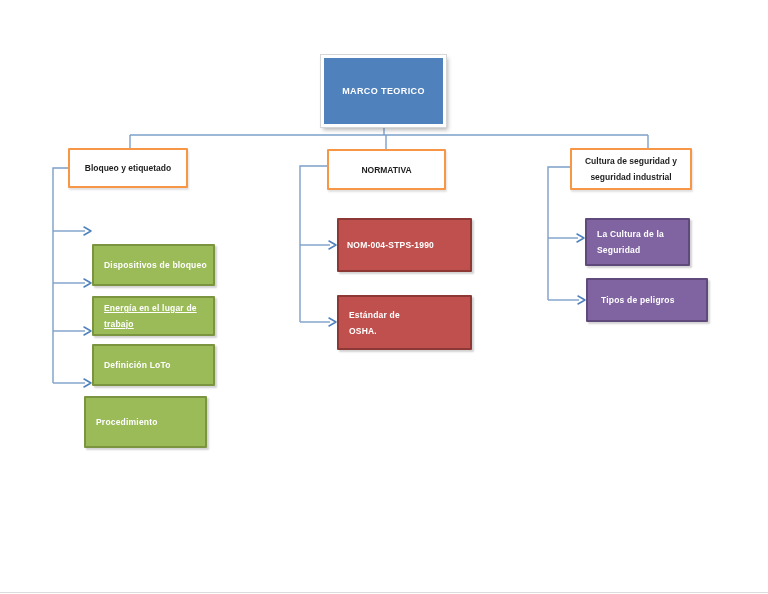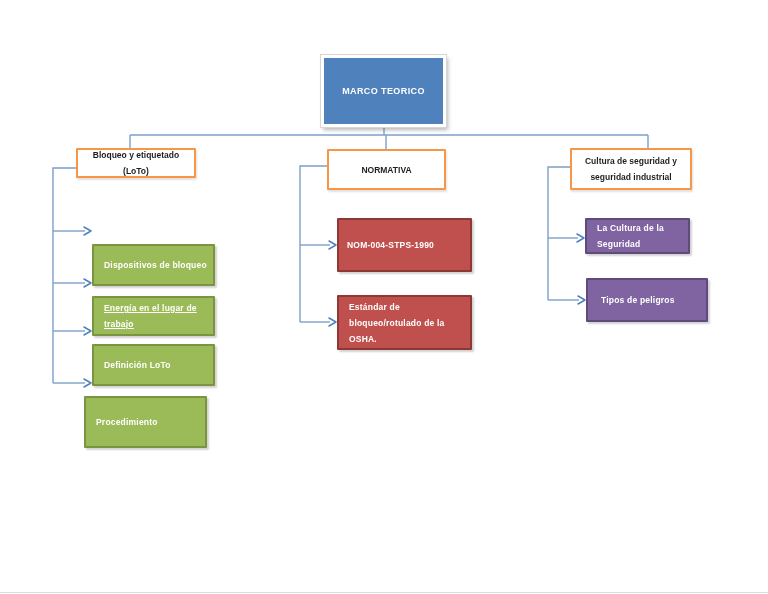--- a/index.html
+++ b/index.html
@@ -20,21 +20,21 @@
   }
 
   
   .hdr{
     background:#fff;
     border:2px solid var(--header_border);
     border-radius:1px;
     box-shadow:1px 2px 2px rgba(0,0,0,.12);
     color:#1f1f1f;font-size:8.5px;font-weight:bold;text-align:center;line-height:16px;
   }
-  .hdr-loto{left:76px;top:148px;width:120px;height:30px;}
+  .hdr-loto{left:68px;top:148px;width:120px;height:40px;}
   .hdr-normativa{left:327px;top:149px;width:119px;height:41px;justify-content:flex-start;padding-top:11px;}
   .hdr-cultura{left:570px;top:148px;width:122px;height:42px;}
 
   
   .child{
     color:#fff;font-size:8.5px;font-weight:bold;letter-spacing:.2px;
     text-align:left;padding-left:10px;padding-right:6px;line-height:16px;
     border-radius:1px;
     box-shadow:2px 2px 2px rgba(0,0,0,.18);
   }
@@ -43,21 +43,21 @@
   .purple{background:var(--purple_fill);border:2px solid var(--purple_border);}
 
   .g1{left:92px;top:210px;width:123px;height:42px;}
   .g2{left:92px;top:262px;width:123px;height:40px;text-decoration:underline;}
   .g3{left:92px;top:310px;width:123px;height:42px;}
   .g4{left:84px;top:362px;width:123px;height:52px;}
 
   .r1{left:337px;top:218px;width:135px;height:54px;padding-left:8px;}
   .r2{left:337px;top:295px;width:135px;height:55px;}
 
-  .p1{left:585px;top:218px;width:105px;height:36px;}
+  .p1{left:585px;top:218px;width:105px;height:48px;}
   .p2{left:586px;top:278px;width:122px;height:44px;padding-left:13px;}
 
   
   #connectors{position:absolute;left:0;top:0;pointer-events:none;}
   .conn{stroke:var(--connector);stroke-width:1.4;fill:none;}
   .arrow{stroke:var(--arrow);stroke-width:1.5;fill:none;stroke-linecap:round;stroke-linejoin:round;}
 
   .page-bottom-edge{position:absolute;left:0;right:0;bottom:1px;height:1px;background:#dcdcdc;}
 </style>
 </head>
@@ -95,21 +95,20 @@
     <path class="arrow" d="M577 234 L584 238 L577 242"></path>
     <path class="arrow" d="M578 296 L585 300 L578 304"></path>
   </svg>
 
   <div class="node root-node">
     <div class="ln">MARCO TEORICO</div>
   </div>
 
   <div class="node hdr hdr-loto">
     <div class="ln">Bloqueo y etiquetado</div>
-    <div class="ln">(LoTo)</div>
   </div>
   <div class="node hdr hdr-normativa">
     <div class="ln">NORMATIVA</div>
   </div>
   <div class="node hdr hdr-cultura">
     <div class="ln">Cultura de seguridad y</div>
     <div class="ln">seguridad industrial</div>
   </div>
 
   <div class="node child green g1">
@@ -124,21 +123,20 @@
   </div>
   <div class="node child green g4">
     <div class="ln">Procedimiento</div>
   </div>
 
   <div class="node child red r1">
     <div class="ln">NOM-004-STPS-1990</div>
   </div>
   <div class="node child red r2">
     <div class="ln">Estándar de</div>
-    <div class="ln">bloqueo/rotulado de la</div>
     <div class="ln">OSHA.</div>
   </div>
 
   <div class="node child purple p1">
     <div class="ln">La Cultura de la</div>
     <div class="ln">Seguridad</div>
   </div>
   <div class="node child purple p2">
     <div class="ln">Tipos de peligros</div>
   </div>

